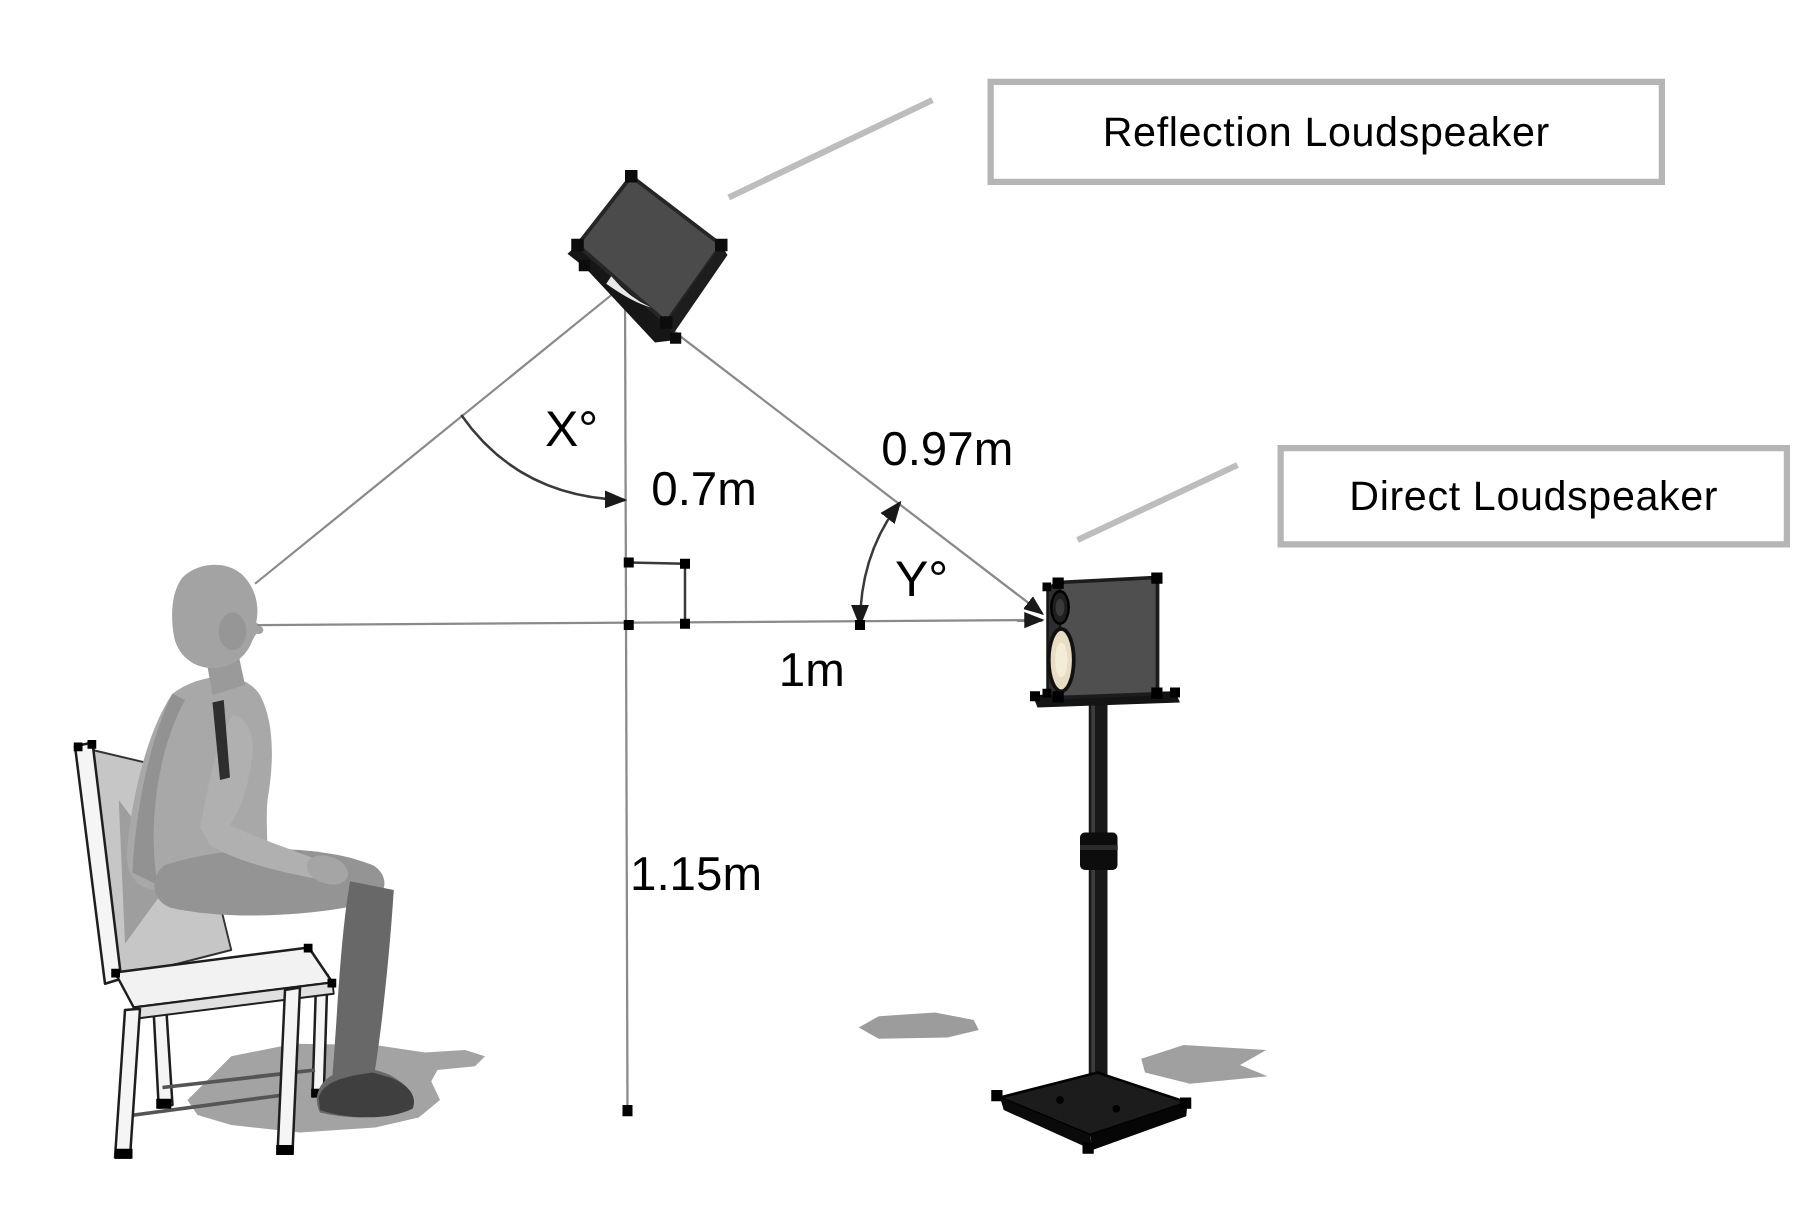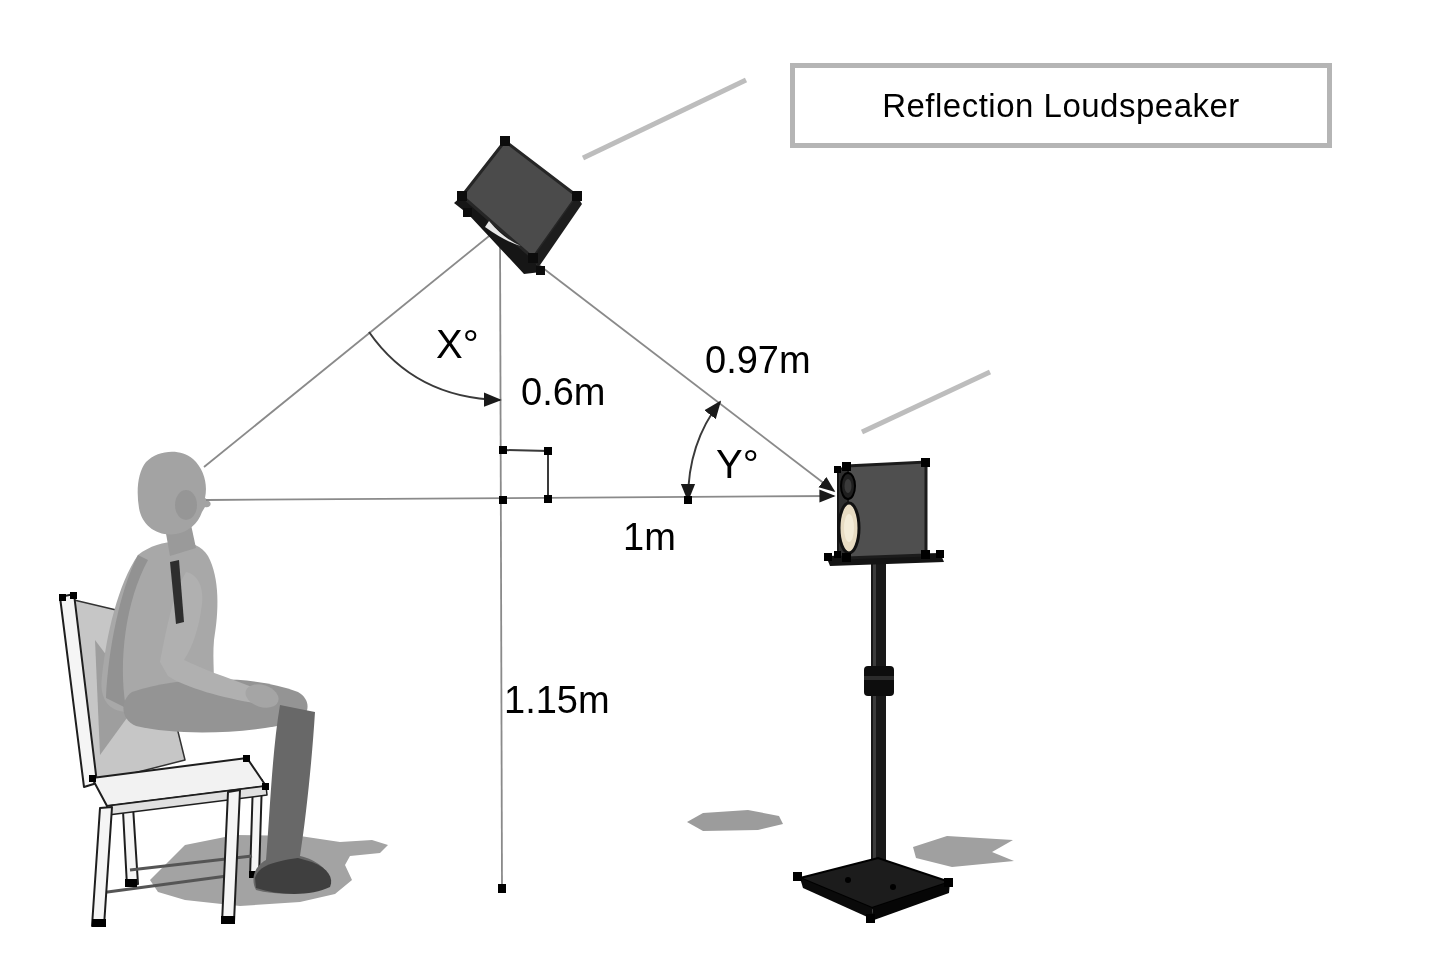--- a/index.html
+++ b/index.html
@@ -163,21 +163,24 @@
         <rect x="834" y="551" width="7" height="7"></rect>
         <rect x="824" y="553" width="8" height="8"></rect>
         <rect x="936" y="550" width="8" height="8"></rect>
       </g>
     </g>
   </svg>
 
   <div class="callout" style="left:790px; top:63px; width:542px; height:85px;">
     <span>Reflection Loudspeaker</span>
   </div>
+  <div class="callout" style="left:1022px; top:356px; width:410px; height:82px;">
+    <span>Direct Loudspeaker</span>
+  </div>
 
   <div class="dim-label angle-label" style="left:436px; top:322px;">X°</div>
-  <div class="dim-label" style="left:521px; top:371px;">0.6m</div>
+  <div class="dim-label" style="left:521px; top:371px;">0.7m</div>
   <div class="dim-label" style="left:705px; top:339px;">0.97m</div>
   <div class="dim-label angle-label" style="left:716px; top:442px;">Y°</div>
   <div class="dim-label" style="left:623px; top:516px;text-align:center;">1m</div>
   <div class="dim-label" style="left:504px; top:679px;">1.15m</div>
 
 </div>
 
 </body></html>

